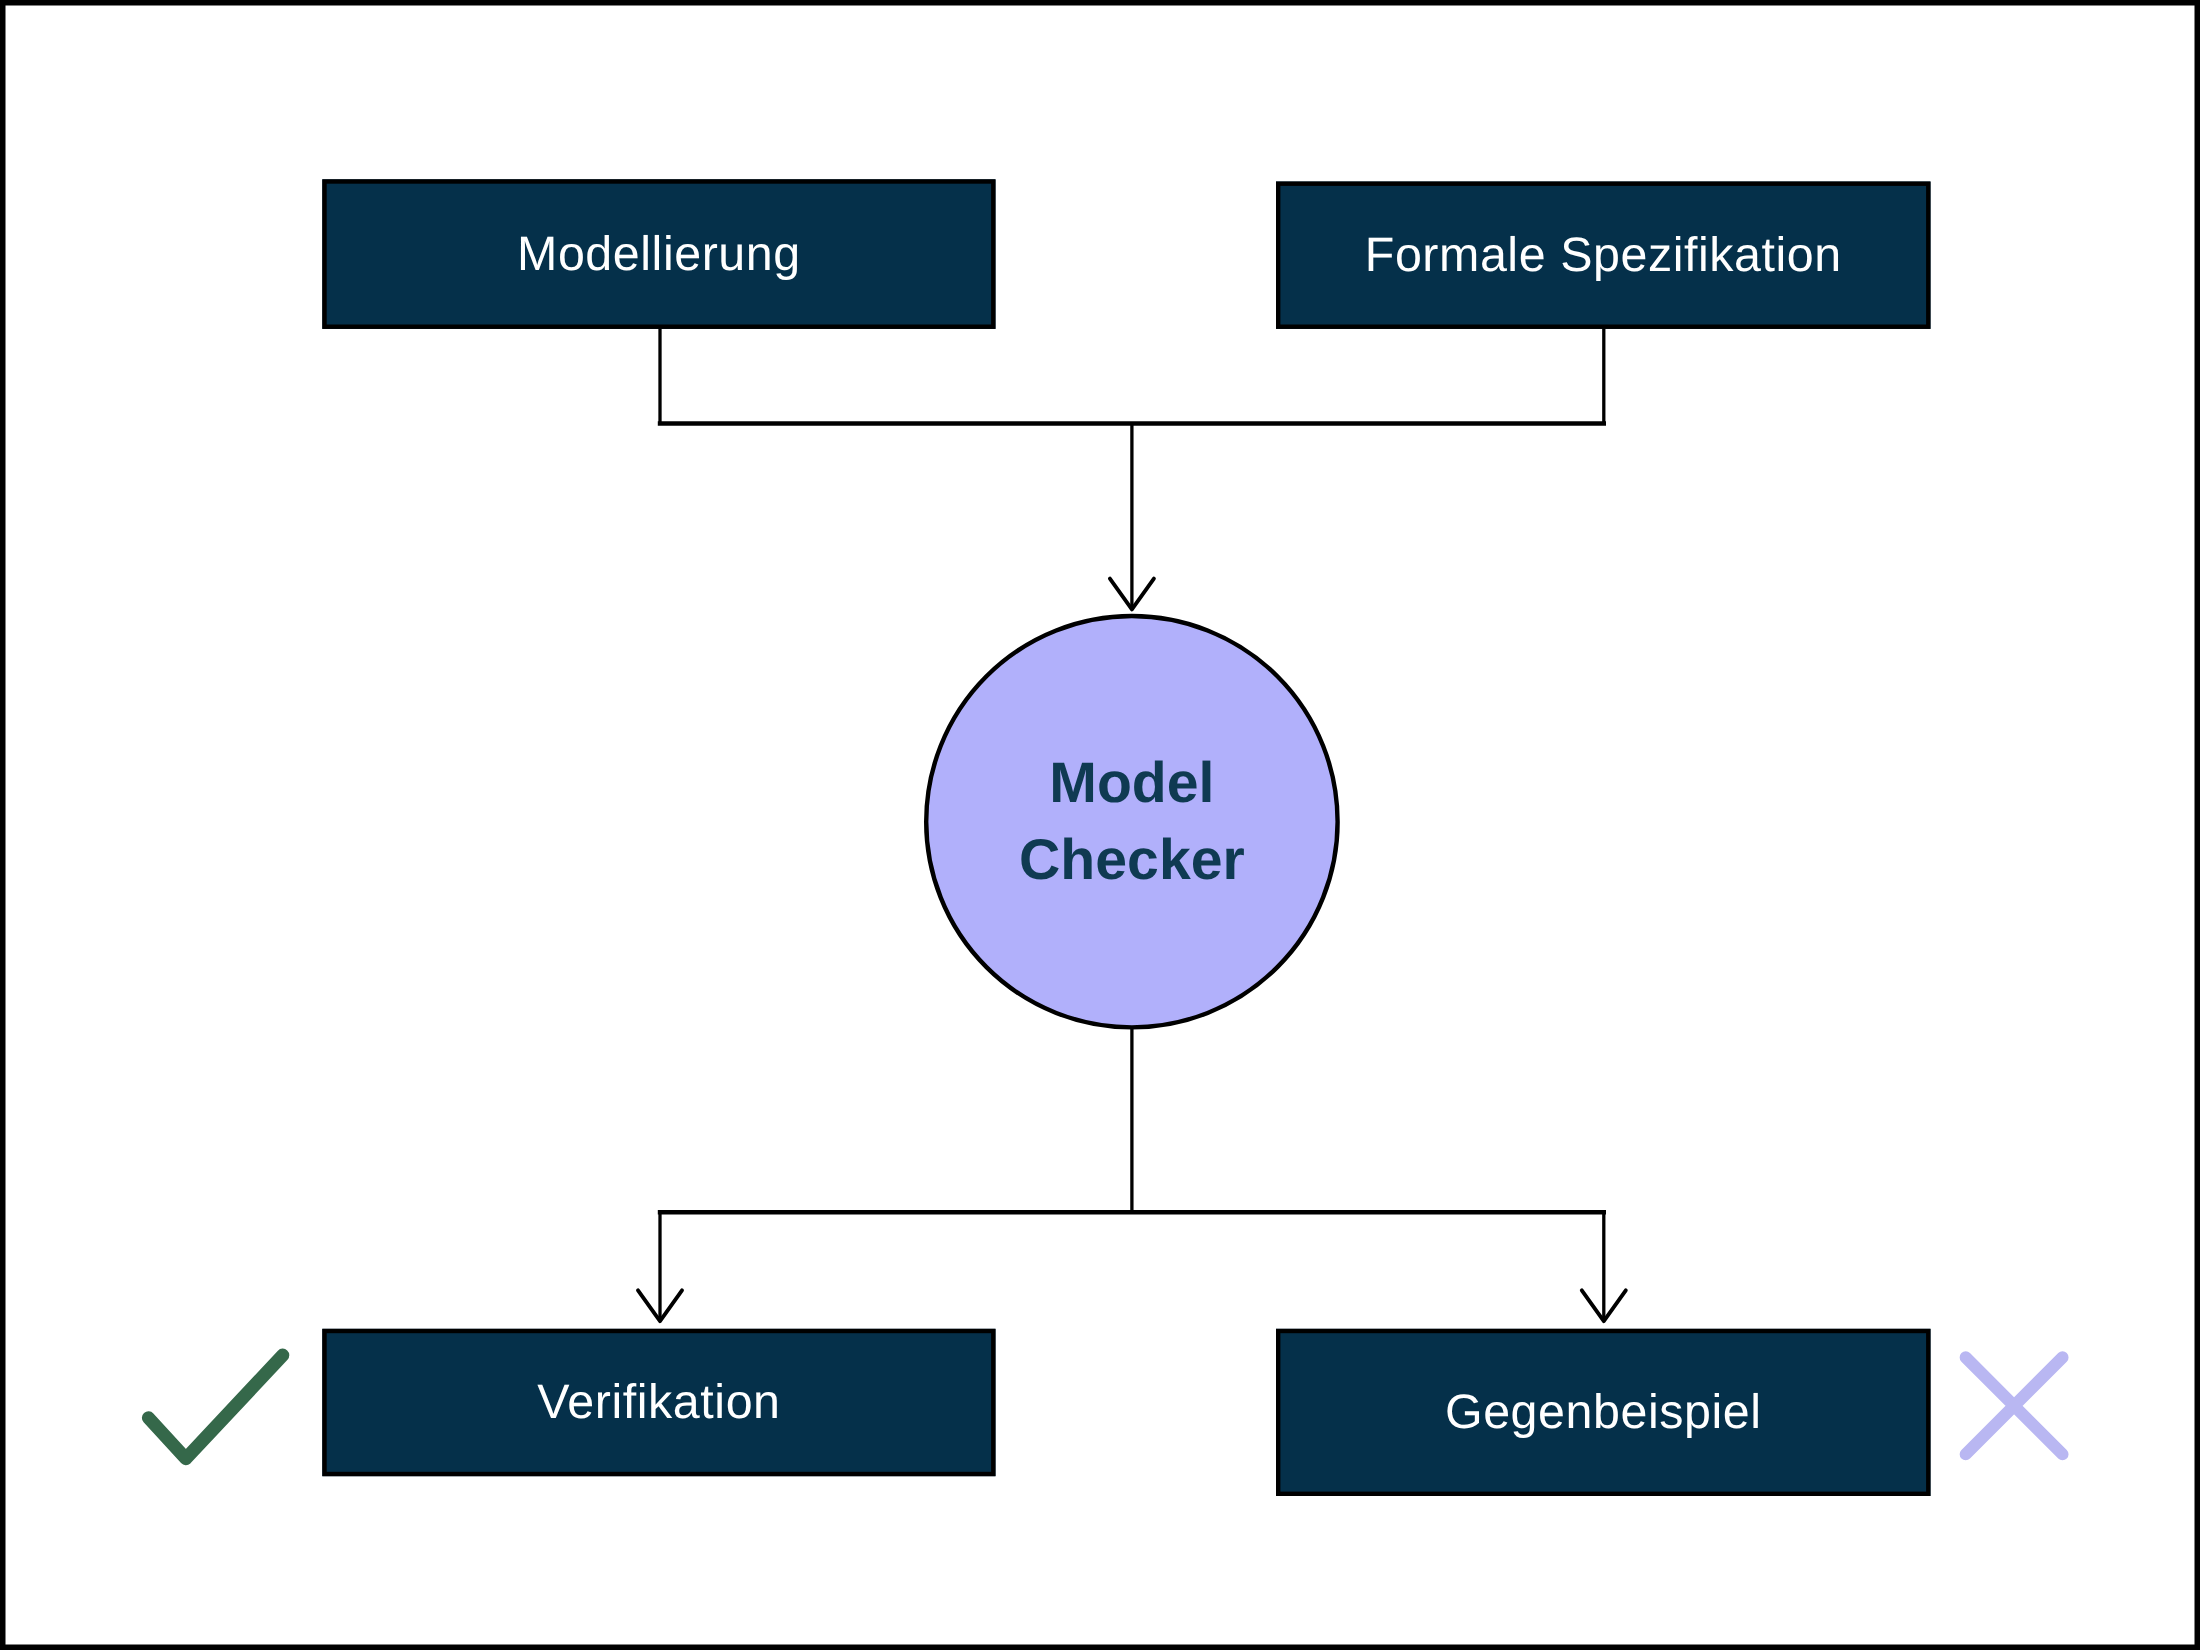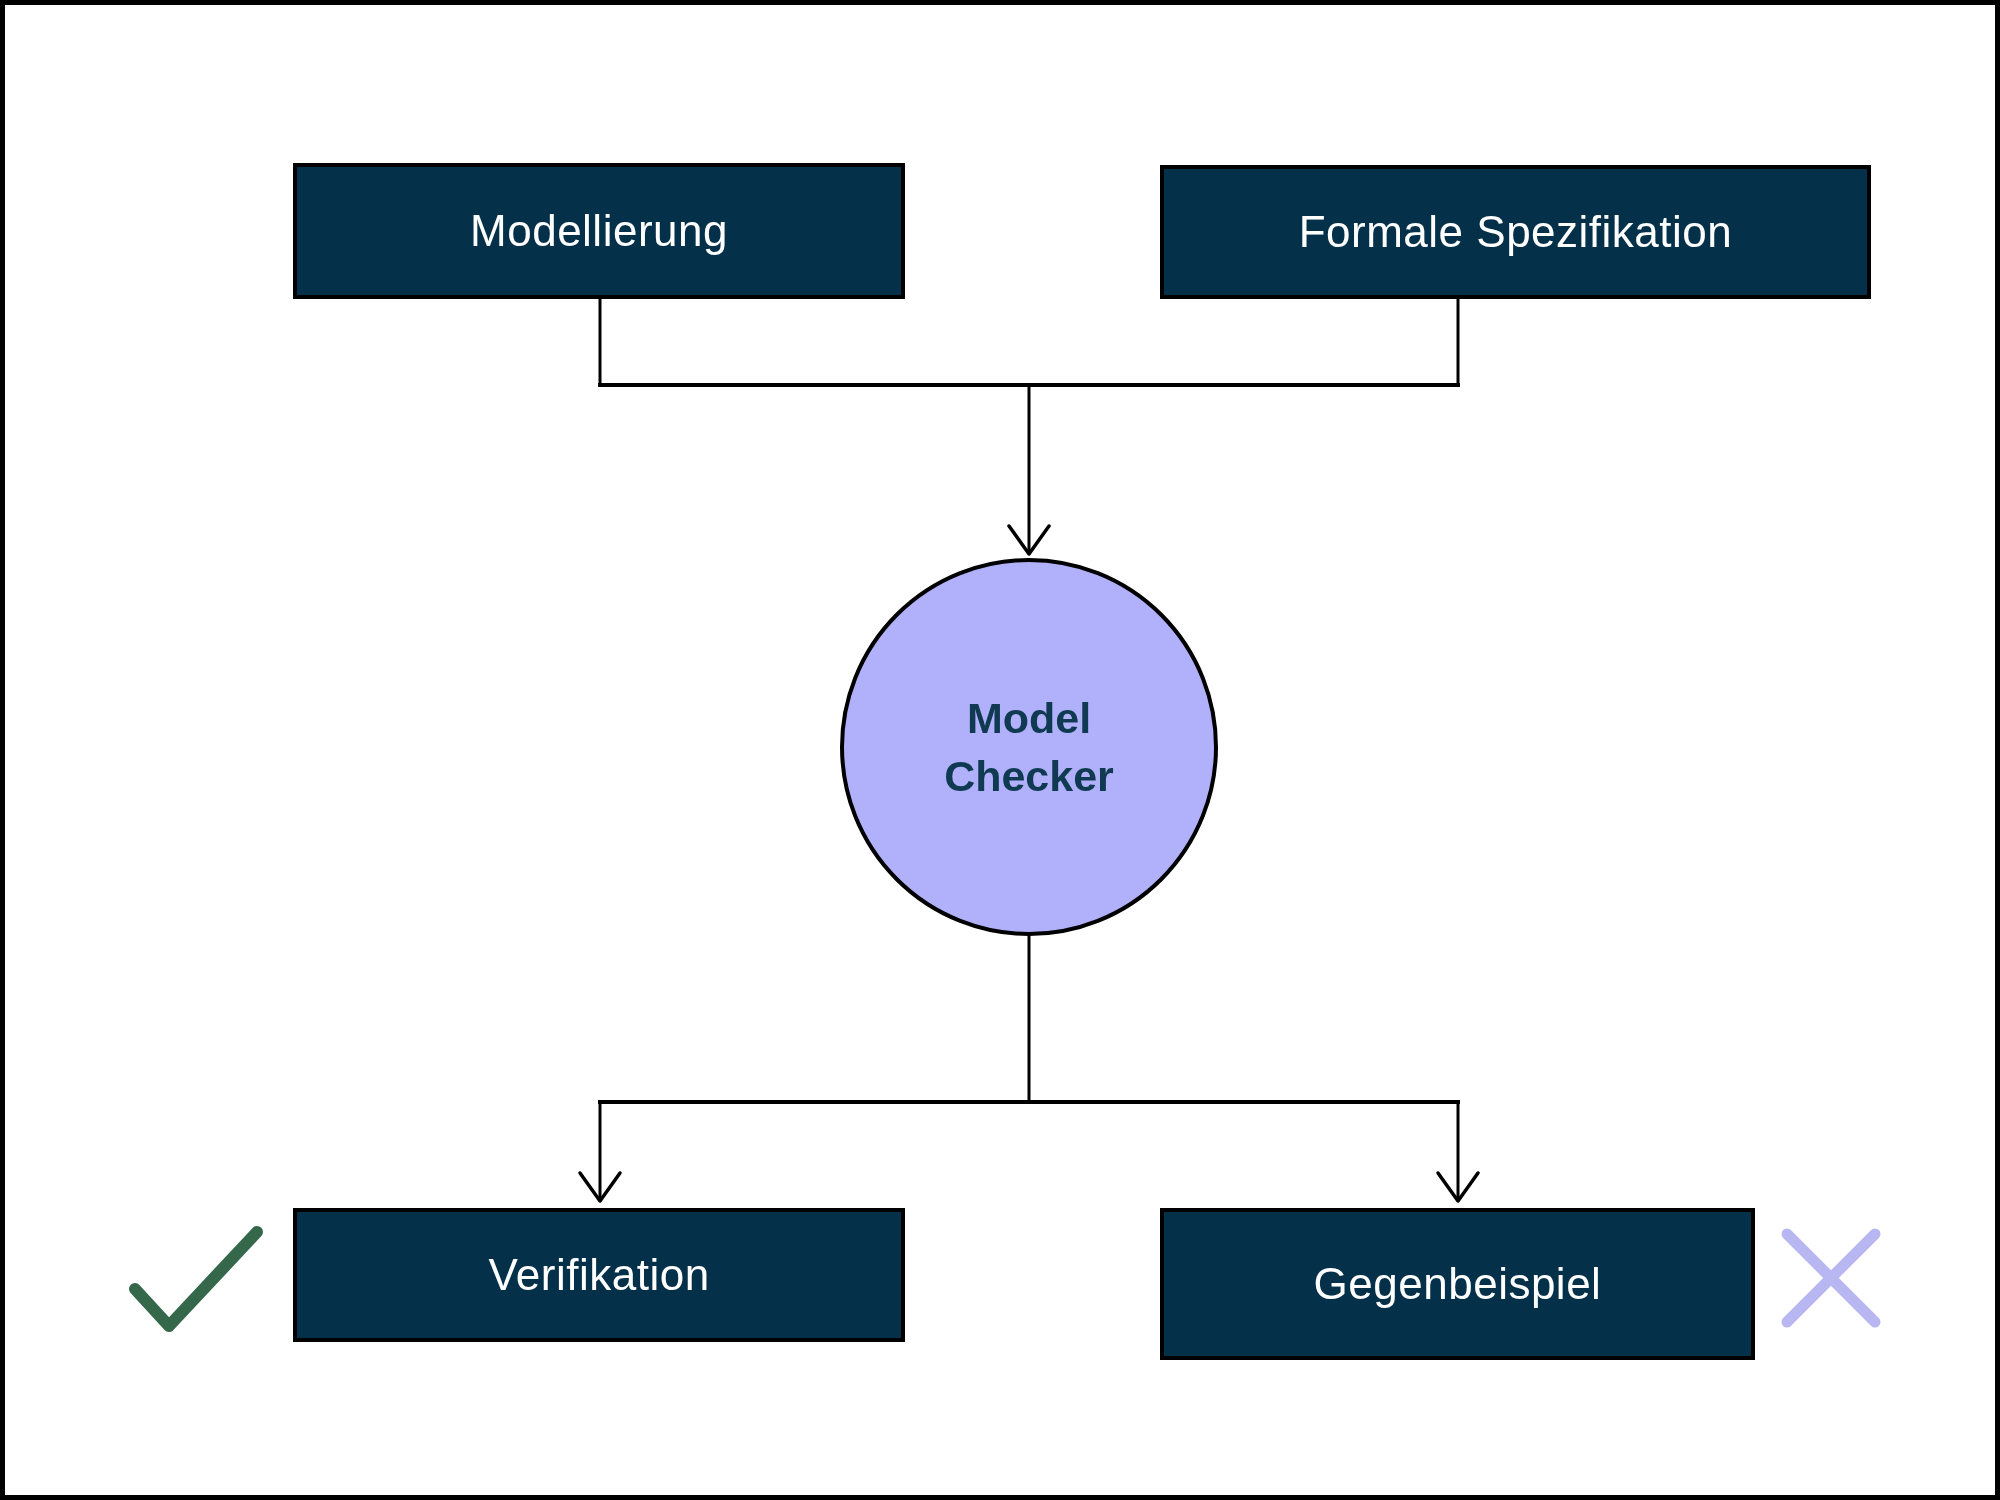--- a/index.html
+++ b/index.html
@@ -43,35 +43,35 @@
     color: var(--color-node-text, #ffffff);
     display: flex;
     align-items: center;
     justify-content: center;
     font-size: 44px;
     letter-spacing: 0.5px;
     text-align: right;
   }
 
   .box-modellierung  { left: 288px;  top: 158px;  width: 612px; height: 136px; }
-  .box-formale-spez  { left: 1155px; top: 160px;  width: 711px; height: 134px; }
+  .box-formale-spez  { left: 1155px; top: 160px;  width: 595px; height: 134px; }
   .box-verifikation  { left: 288px;  top: 1203px; width: 612px; height: 134px; }
   .box-gegenbeispiel { left: 1155px; top: 1203px; width: 595px; height: 152px; }
 
   .node-circle {
     position: absolute;
     left: 835px; top: 553px;
     width: 378px; height: 378px;
     box-sizing: border-box;
     background: var(--color-circle-fill, #b1b0fb);
     border: 4px solid var(--color-node-border, #000000);
     border-radius: 50%;
     color: var(--color-circle-text, #0f3a52);
     font-weight: bold;
-    font-size: 43px;
+    font-size: 52px;
     line-height: 1.35;
     display: flex;
     flex-direction: column;
     align-items: center;
     justify-content: center;
     text-align: center;
   }
 
   .mark {
     fill: none;

